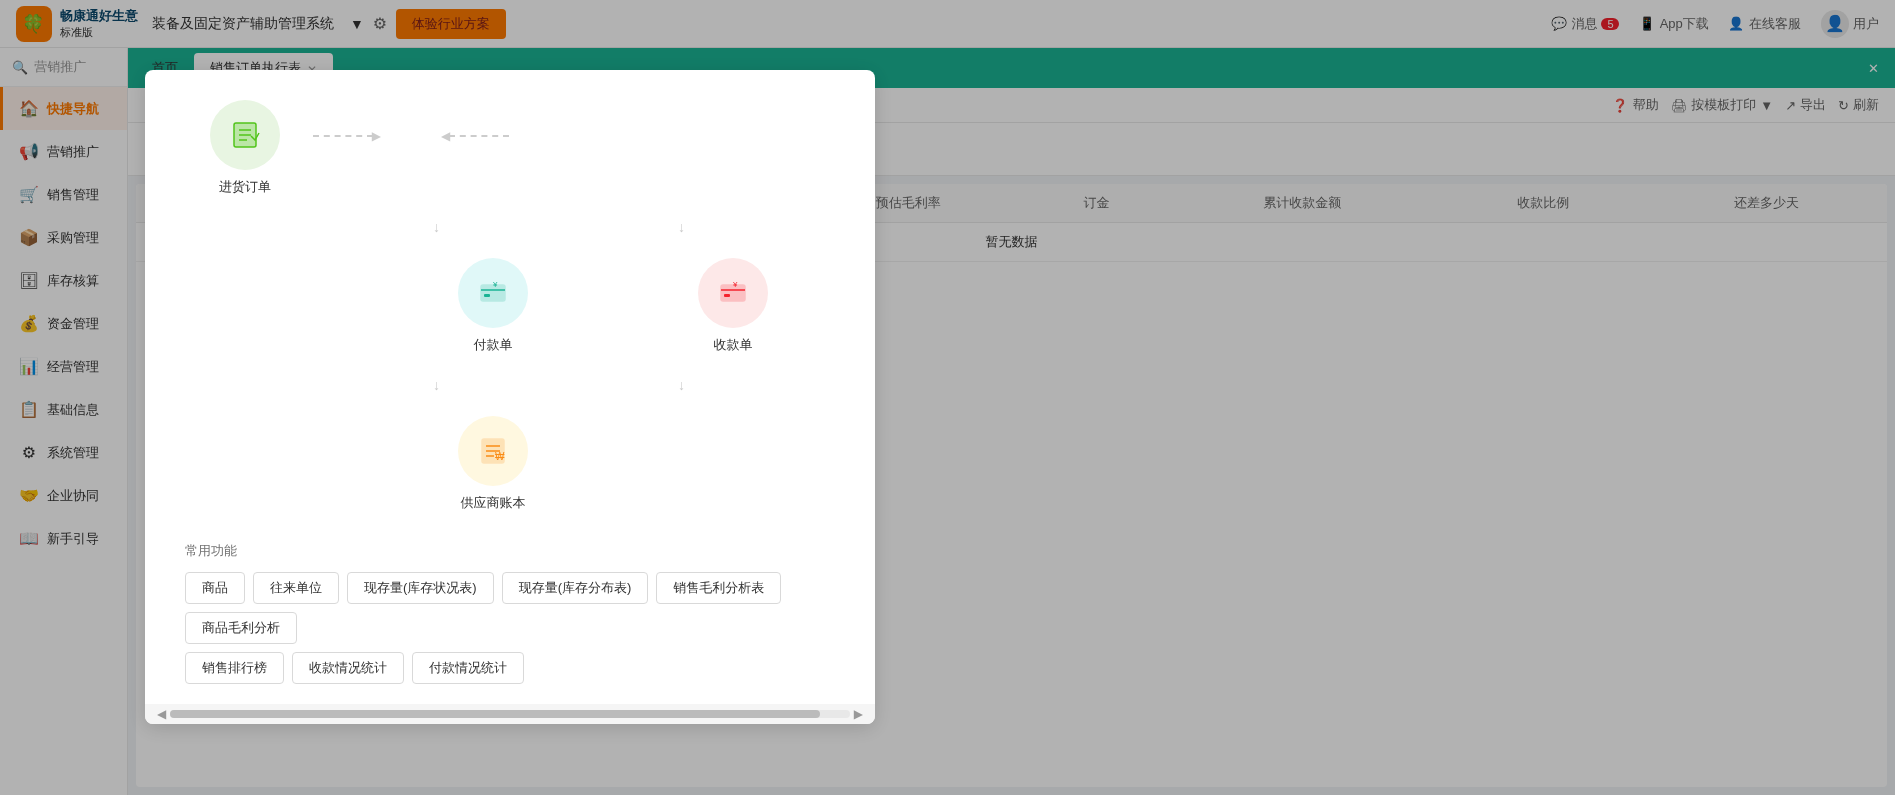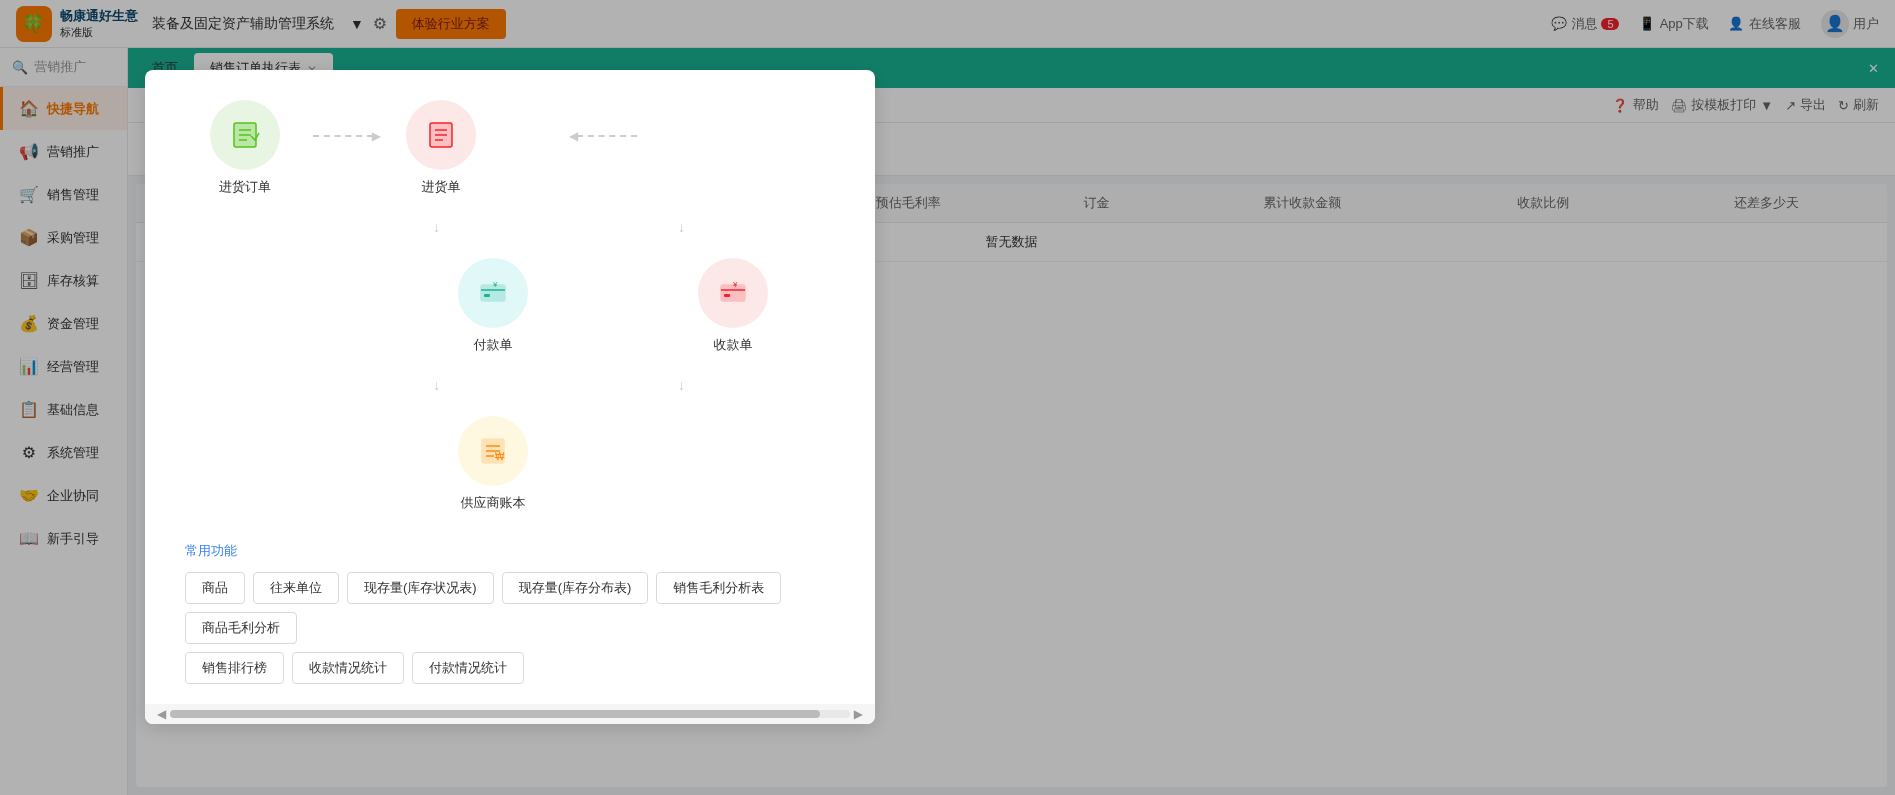--- a/index.html
+++ b/index.html
@@ -84,21 +84,21 @@
     .flow-arrow-h-dashed { display: flex; align-items: center; padding-bottom: 24px; }
     .arrow-line-dashed { width: 60px; height: 0; border-top: 2px dashed #ccc; position: relative; }
     .arrow-line-dashed::after { content: '▶'; position: absolute; right: -8px; top: -8px; color: #ccc; font-size: 12px; }
     .arrow-line-dashed-left { width: 60px; height: 0; border-top: 2px dashed #ccc; position: relative; }
     .arrow-line-dashed-left::after { content: '◀'; position: absolute; left: -8px; top: -8px; color: #ccc; font-size: 12px; }
     .arrow-down { text-align: center; color: #ccc; font-size: 14px; line-height: 1; margin: 4px 0; }
     .flow-spacer { min-width: 120px; }
 
     
     .common-functions { margin-top: 10px; }
-    .common-title { font-size: 13px; color: #3b82f6; margin-bottom: 12px; }
+    .common-title { font-size: 13px; color: #737373; margin-bottom: 12px; }
     .common-btns { display: flex; flex-wrap: wrap; gap: 8px; }
     .common-btn { padding: 6px 16px; border: 1px solid #d9d9d9; border-radius: 4px; background: #fff; color: #333; cursor: pointer; font-size: 13px; }
 
     
     .modal-scrollbar { height: 20px; background: #f5f5f5; display: flex; align-items: center; padding: 0 8px; }
     .scrollbar-track { flex: 1; height: 8px; background: #e8e8e8; border-radius: 4px; position: relative; }
     .scrollbar-thumb { width: 650px; height: 8px; background: #bbb; border-radius: 4px; }
     .scroll-arrow { color: #999; cursor: pointer; font-size: 12px; padding: 0 4px; }
   </style>
 </head>
@@ -288,32 +288,20 @@
                 <polyline points="22,17 26,21 30,14" stroke="#52c41a" stroke-width="1.5" fill="none"></polyline>
               </svg>
             </div>
             <span class="flow-label">进货订单</span>
           </div>
 
           <div class="flow-arrow-h-dashed">
             <div class="arrow-line-dashed"></div>
           </div>
 
-          <div class="flow-node">
-            <div class="flow-circle red-light">
-              <svg width="32" height="32" viewBox="0 0 32 32" fill="none">
-                <rect x="5" y="4" width="22" height="24" rx="2" fill="#f5222d" opacity="0.2"></rect>
-                <rect x="5" y="4" width="22" height="24" rx="2" stroke="#f5222d" stroke-width="1.5"></rect>
-                <line x1="10" y1="11" x2="22" y2="11" stroke="#f5222d" stroke-width="1.5"></line>
-                <line x1="10" y1="16" x2="22" y2="16" stroke="#f5222d" stroke-width="1.5"></line>
-                <line x1="10" y1="21" x2="18" y2="21" stroke="#f5222d" stroke-width="1.5"></line>
-              </svg>
-            </div>
-            <span class="flow-label">进货单</span>
-          </div>
 
           <div class="flow-spacer" style="min-width:60px;"></div>
 
 
           <div class="flow-arrow-h-dashed">
             <div class="arrow-line-dashed-left"></div>
           </div>
 
         </div>
 

